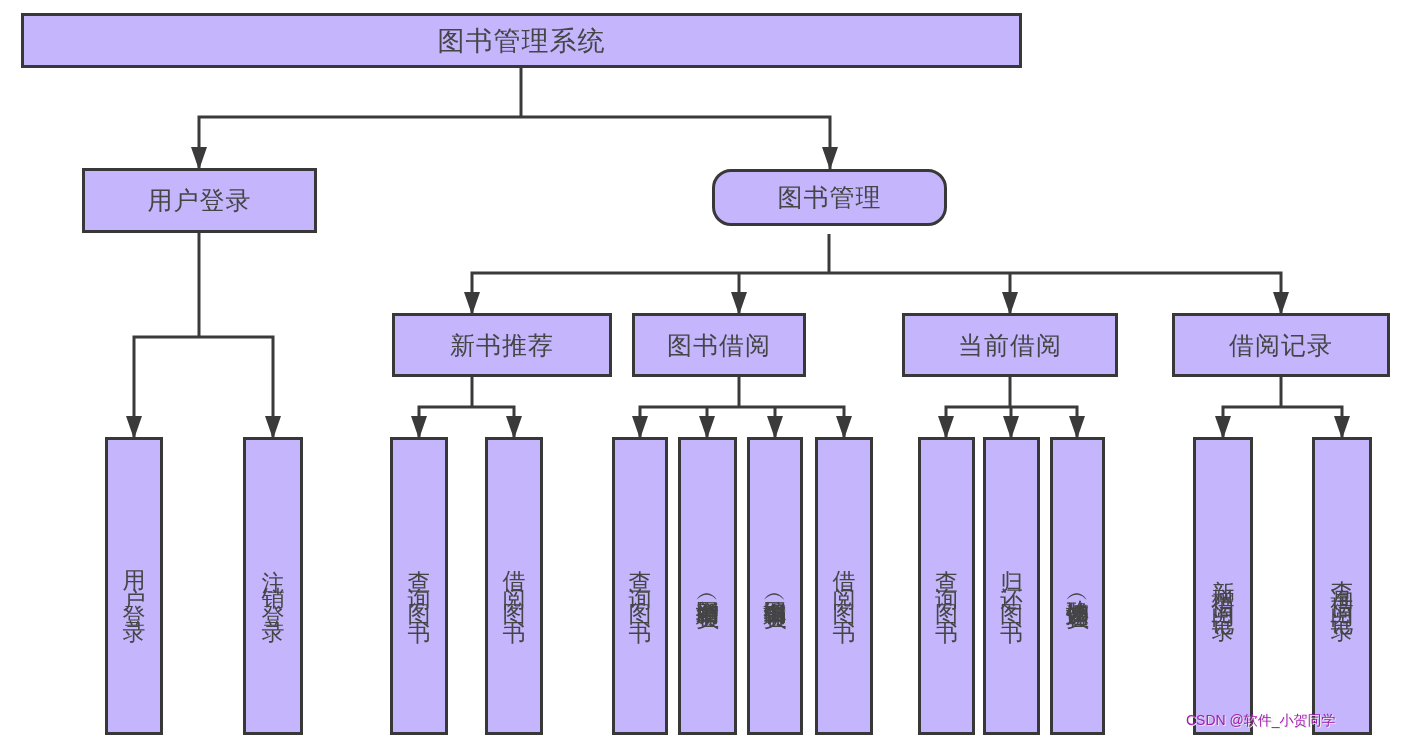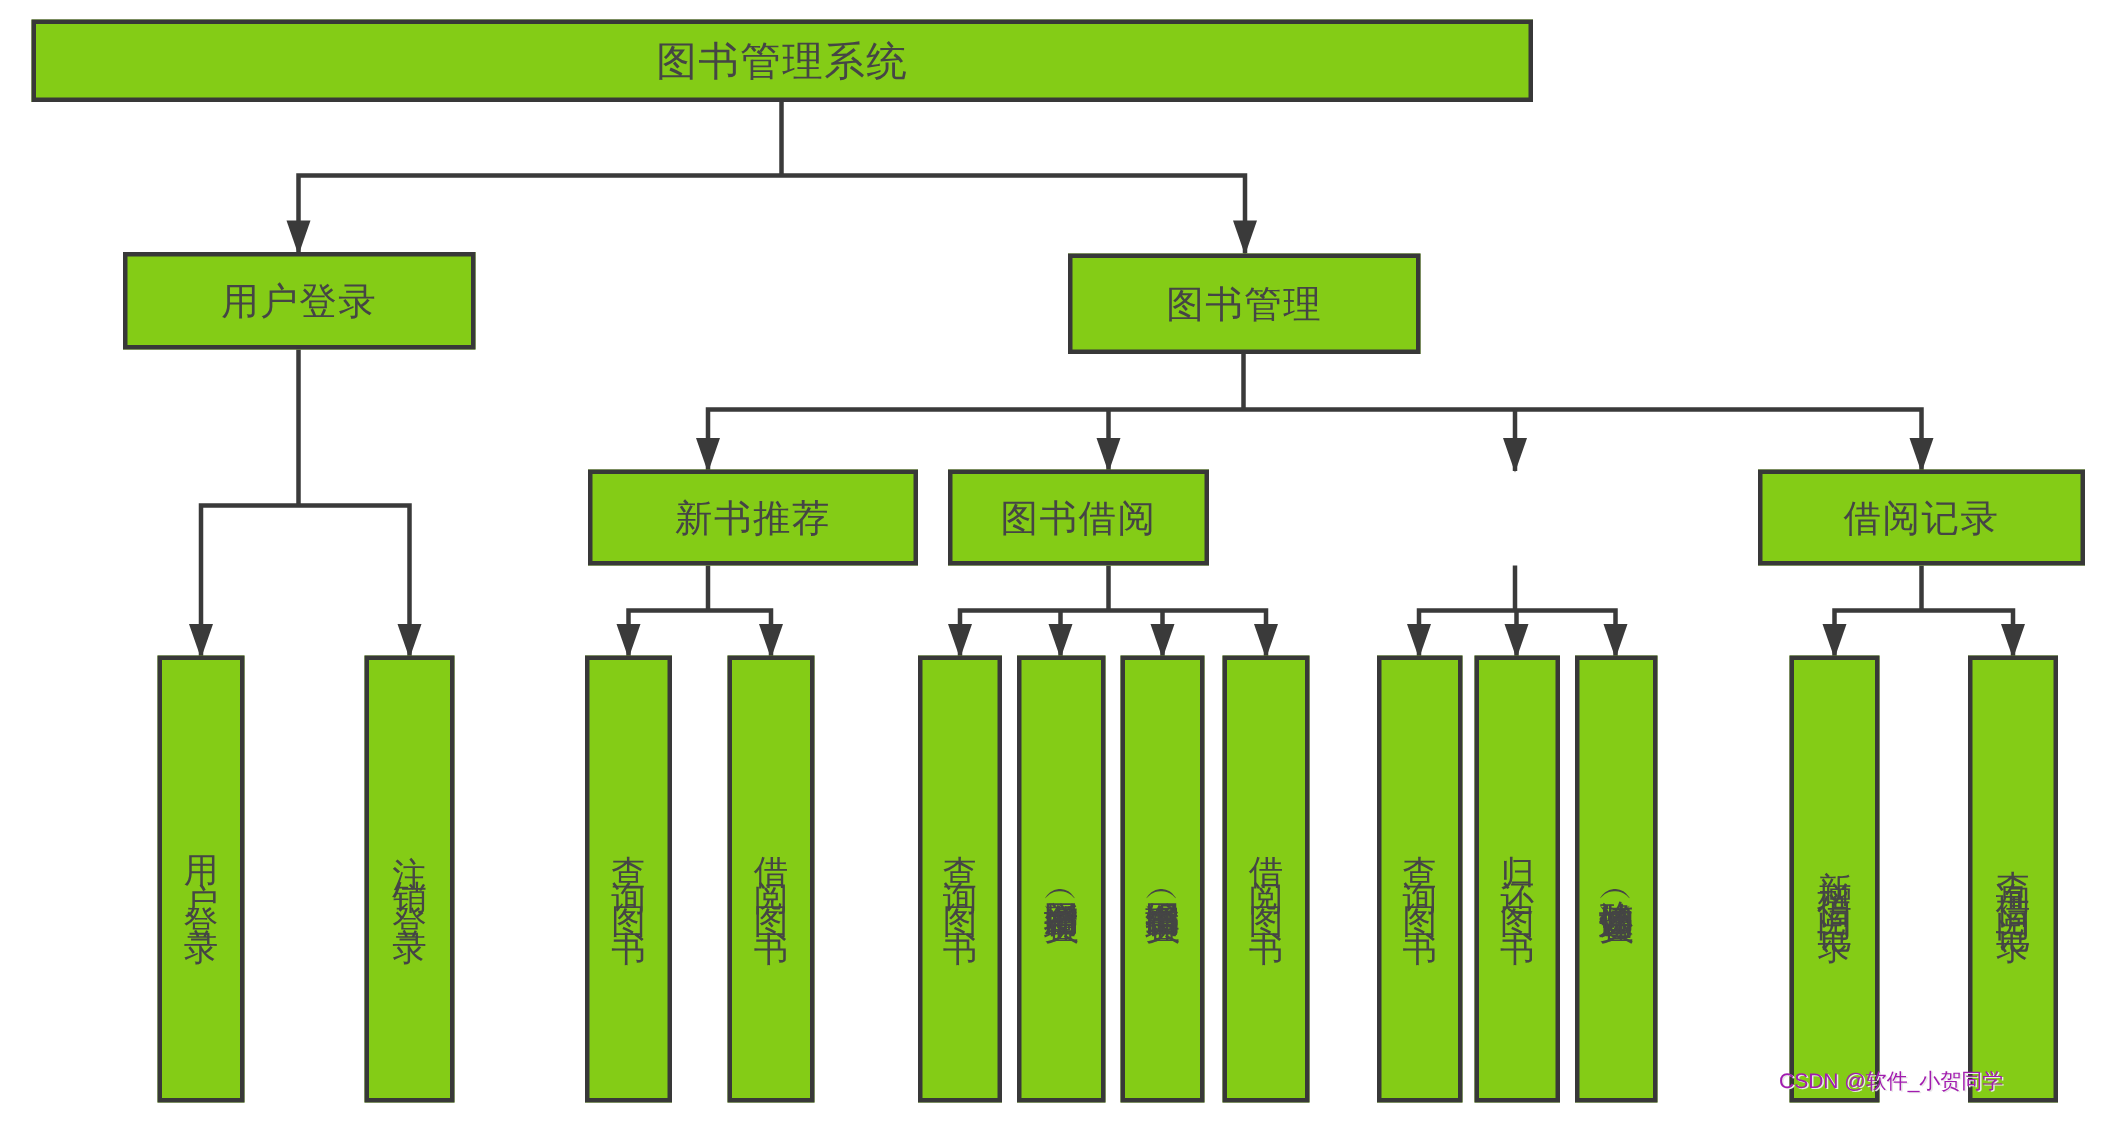--- a/index.html
+++ b/index.html
@@ -8,21 +8,21 @@
     width: 1405px;
     height: 747px;
     background: #ffffff;
     font-family: "Liberation Sans", sans-serif;
     overflow: hidden;
   }
   #wires { position: absolute; left: 0; top: 0; z-index: 1; }
   .node {
     position: absolute;
     box-sizing: border-box;
-    background: #84cc16;
+    background: #c4b5fd;
     border: 3px solid #383838;
     color: #454545;
     display: flex;
     align-items: center;
     justify-content: center;
     z-index: 2;
   }
   .hbox { font-size: 25px; letter-spacing: 1px; white-space: nowrap; }
   .root-box { font-size: 27px; }
   .vbox {
@@ -101,24 +101,25 @@
       <polygon points="1003,416 1019,416 1011,439"></polygon>
       <polygon points="1069,416 1085,416 1077,439"></polygon>
       <polygon points="1215,416 1231,416 1223,439"></polygon>
       <polygon points="1334,416 1350,416 1342,439"></polygon>
     </g>
   </svg>
 
   <div class="node hbox root-box" style="left:21px; top:13px; width:1001px; height:55px;">图书管理系统</div>
 
   <div class="node hbox" style="left:82px; top:168px; width:235px; height:65px;">用户登录</div>
-  <div class="node hbox" style="left:712px; top:169px; width:235px; height:67px;">图书管理</div>
+  <div class="node hbox" style="left:712px; top:169px; width:235px; height:57px;border-radius:19px;">图书管理</div>
 
   <div class="node hbox" style="left:362px; top:313px; width:220px; height:64px;margin-left:30px;">新书推荐</div>
   <div class="node hbox" style="left:632px; top:313px; width:174px; height:64px;">图书借阅</div>
+  <div class="node hbox" style="left:902px; top:313px; width:216px; height:64px;">当前借阅</div>
   <div class="node hbox" style="left:1172px; top:313px; width:218px; height:64px;">借阅记录</div>
 
   <div class="node vbox ls-wide" style="left:105px; width:58px;">用户登录</div>
   <div class="node vbox ls-wide" style="left:243px; width:60px;">注销登录</div>
 
   <div class="node vbox ls-wide" style="left:390px; width:58px;">查询图书</div>
   <div class="node vbox ls-wide" style="left:485px; width:58px;">借阅图书</div>
 
   <div class="node vbox ls-wide" style="left:612px; width:56px;">查询图书</div>
   <div class="node vbox ls-tight" style="left:678px; width:59px;">新增图书（管理员）</div>

